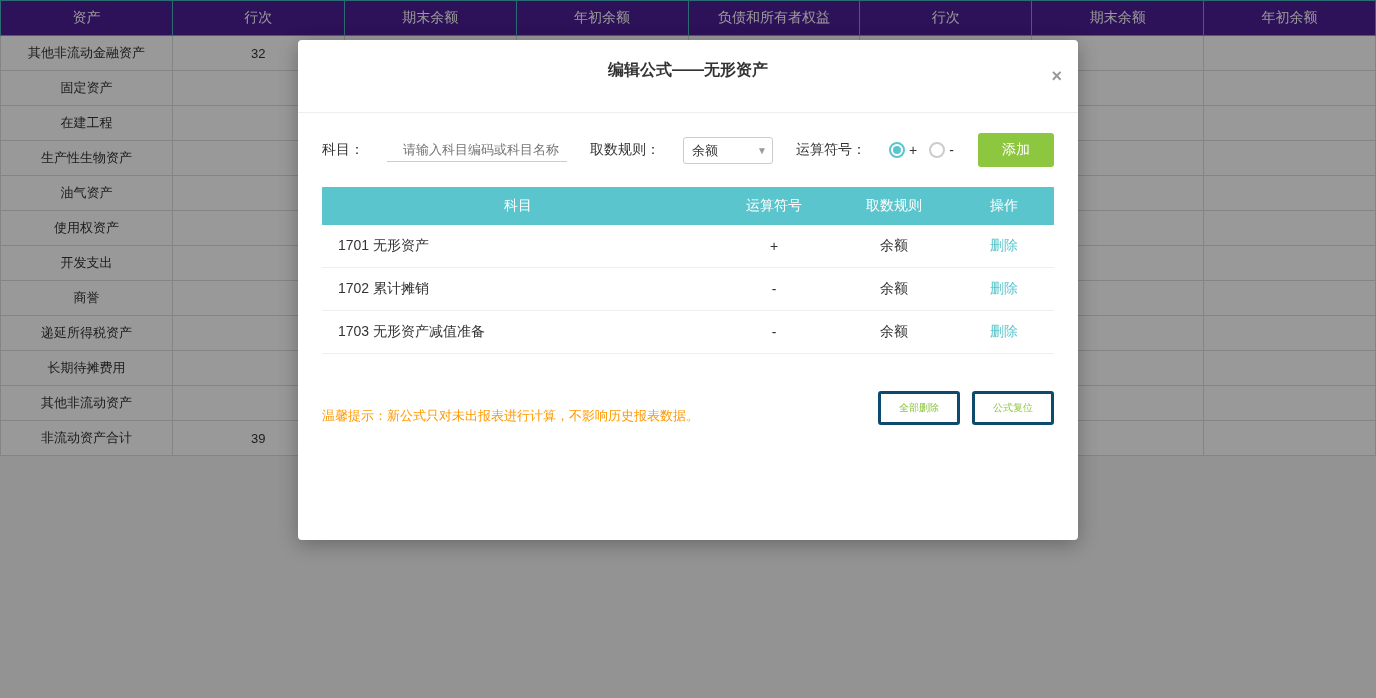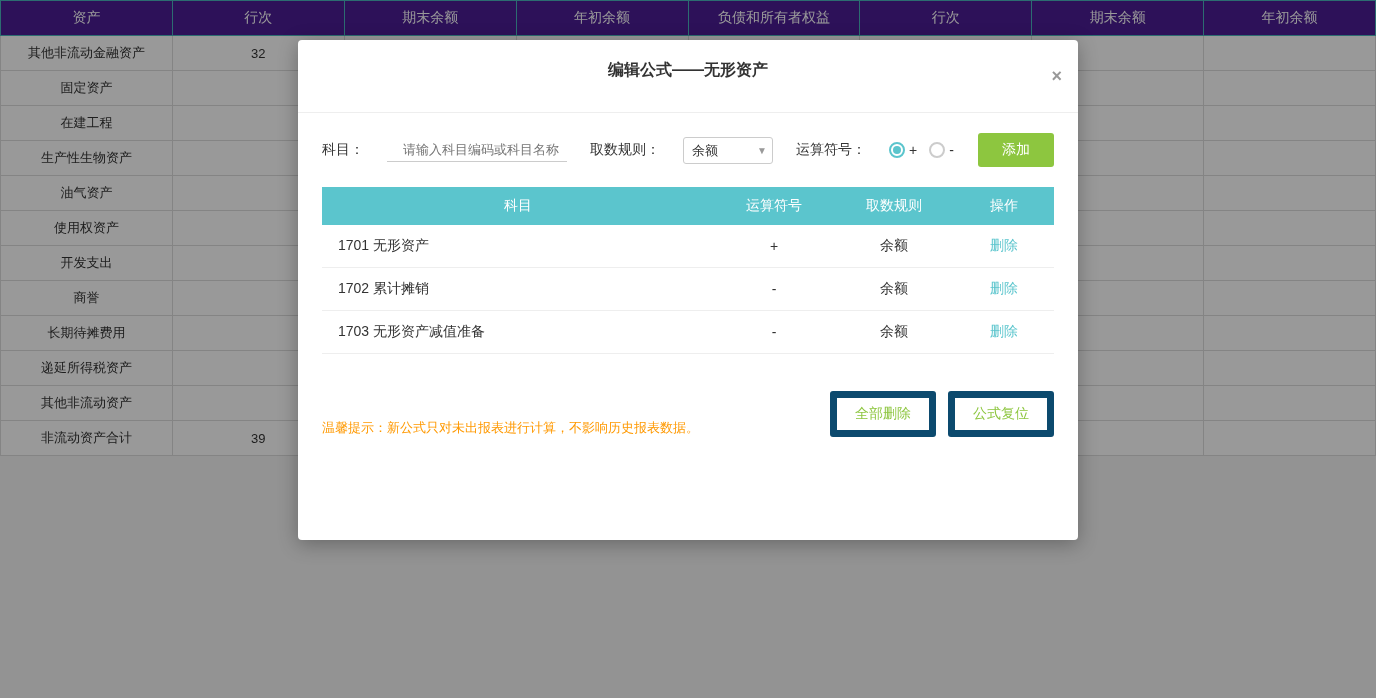--- a/index.html
+++ b/index.html
@@ -242,27 +242,27 @@
       font-size: 13px;
       color: #f90;
     }
 
     .footer-btns {
       display: flex;
       gap: 12px;
     }
 
     .btn-outline {
-      border: 7px solid #0c4a6e;
+      border: 3px solid #0c4a6e;
       background: #fff;
       color: #8dc63f;
       padding: 7px 18px;
       border-radius: 3px;
       cursor: pointer;
-      font-size: 14px;
+      font-size: 10px;
     }
   </style>
 </head>
 <body>
 
 <div class="bg-table-wrap">
   <table class="bg-table">
     <thead>
       <tr>
         <th>资产</th>
@@ -350,31 +350,31 @@
           <td>商誉</td>
           <td></td>
           <td></td>
           <td></td>
           <td></td>
           <td></td>
           <td></td>
           <td></td>
         </tr>
         <tr>
+          <td>递延所得税资产</td>
+          <td></td>
+          <td></td>
+          <td></td>
+          <td></td>
+          <td></td>
+          <td></td>
+          <td></td>
+        </tr>
+        <tr>
           <td>长期待摊费用</td>
-          <td></td>
-          <td></td>
-          <td></td>
-          <td></td>
-          <td></td>
-          <td></td>
-          <td></td>
-        </tr>
-        <tr>
-          <td>递延所得税资产</td>
           <td></td>
           <td></td>
           <td></td>
           <td></td>
           <td></td>
           <td></td>
           <td></td>
         </tr>
         <tr>
           <td>其他非流动资产</td>

